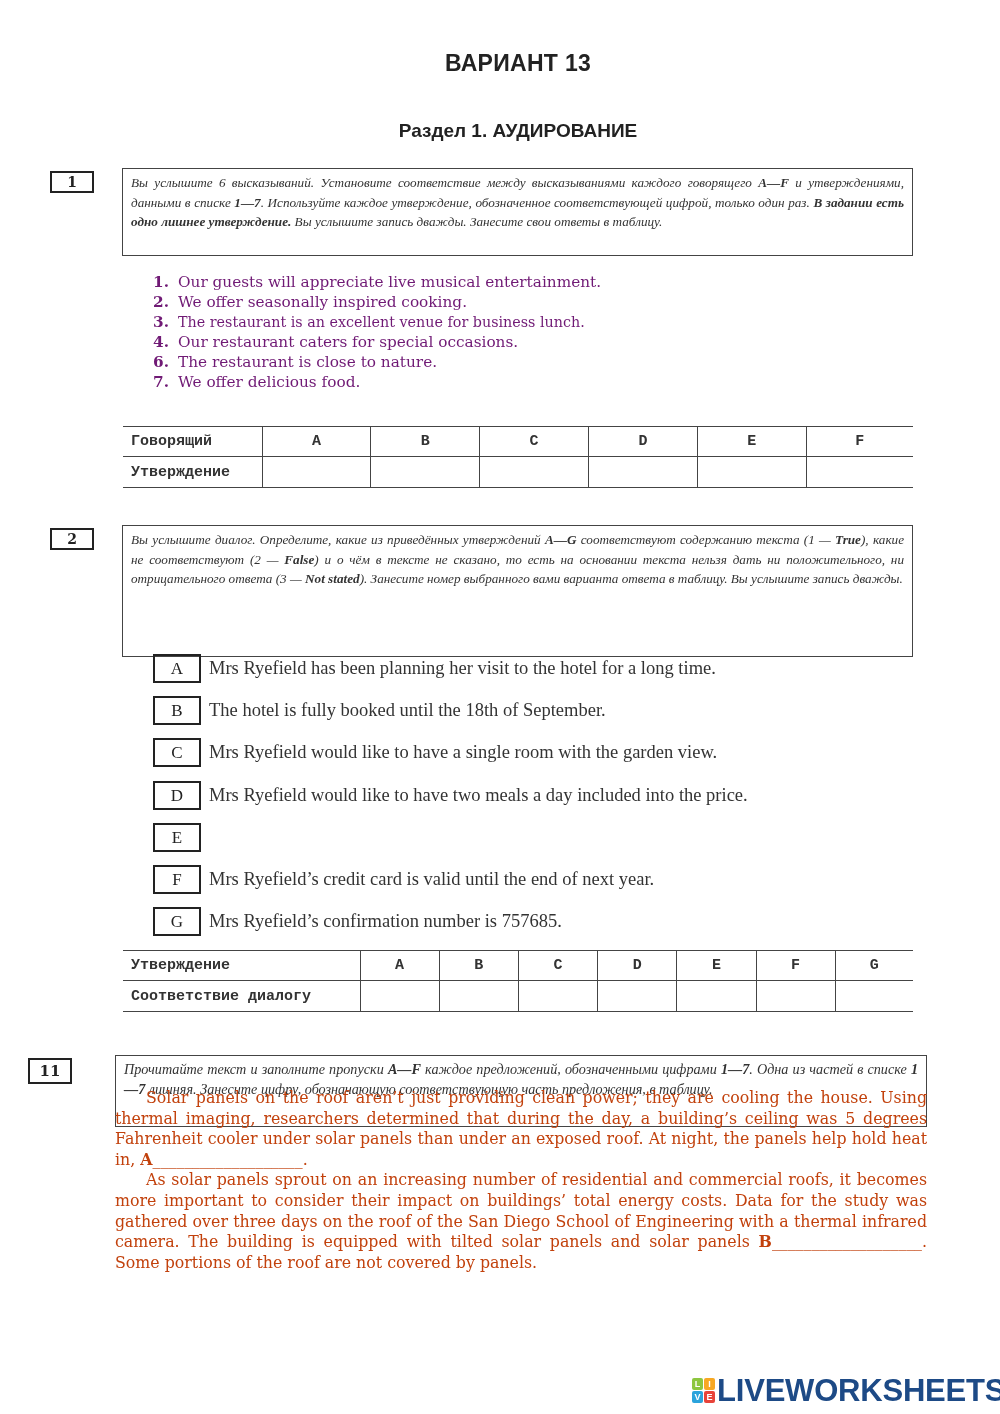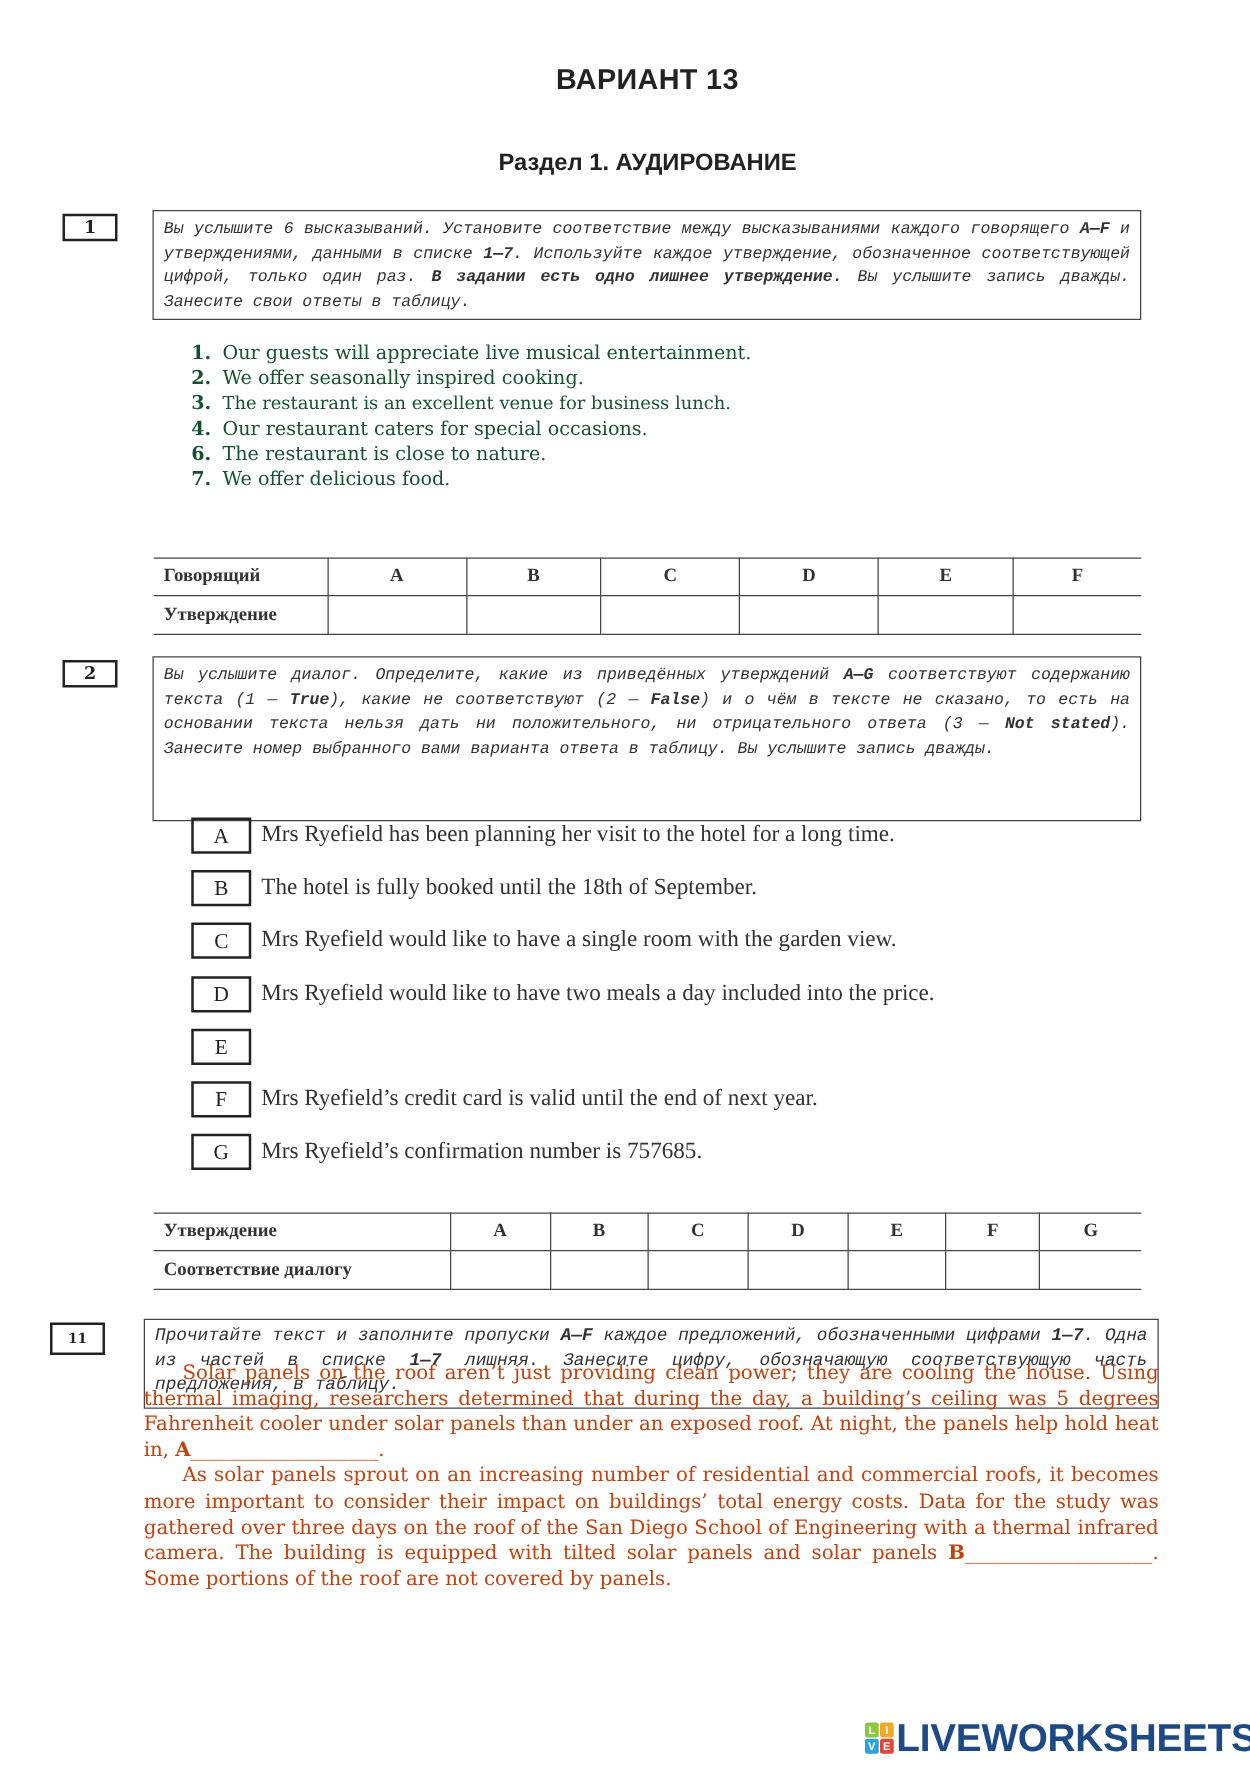--- a/index.html
+++ b/index.html
@@ -1,26 +1,26 @@
 <!DOCTYPE html>
 <html><head>
 <meta charset="utf-8">
 <style>
   html, body { margin: 0; padding: 0; background: #ffffff; }
   body { width: 1000px; height: 1414px; position: relative; overflow: hidden; color: #2a2a2a; font-family: "DejaVu Serif", serif; }
   .abs { position: absolute; }
   .h-title { left: 0; width: 1036px; top: 50px; text-align: center; font-family: "Liberation Sans", sans-serif; font-weight: bold; font-size: 23px; letter-spacing: 0.3px; color: #222; }
   .h-section { left: 0; width: 1036px; top: 120px; text-align: center; font-family: "Liberation Sans", sans-serif; font-weight: bold; font-size: 19px; color: #222; }
   .task-num { width: 44px; height: 22px; border: 2px solid #222; box-sizing: border-box; text-align: center; font-family: "DejaVu Serif", serif; font-weight: bold; font-size: 14px; line-height: 19px; color: #222; }
-  .instr { border: 1.5px solid #444; box-sizing: border-box; padding: 4px 8px; font-family: Liberation Mono, monospace; font-style: italic; font-size: 13.2px; line-height: 19.5px; color: #333; text-align: justify; }
+  .instr { border: 1.5px solid #444; box-sizing: border-box; padding: 4px 8px; font-family: Liberation Serif, serif; font-style: italic; font-size: 13.2px; line-height: 19.5px; color: #333; text-align: justify; }
   .instr b { font-style: italic; font-weight: bold; }
-  .list1 { left: 153px; top: 272px; font-size: 15.3px; line-height: 20px; color: #14532d; }
+  .list1 { left: 153px; top: 272px; font-size: 15.3px; line-height: 20px; color: #701a75; }
   .list1 .row { white-space: nowrap; }
   .list1 .n { font-weight: bold; display: inline-block; width: 25px; }
-  table.grid { border-collapse: collapse; font-family: Liberation Serif, serif; font-size: 15px; color: #333; margin-top: 20px; }
+  table.grid { border-collapse: collapse; font-family: Liberation Mono, monospace; font-size: 15px; color: #333; }
   table.grid td { border: 1px solid #444; height: 29px; padding: 0 8px; box-sizing: border-box; }
   table.grid td.hd { font-weight: bold; text-align: left; }
   table.grid td.c { font-weight: bold; text-align: center; }
   table.grid { border-top: 1.5px solid #333; border-bottom: 1.5px solid #333; }
   .stmt { left: 153px; height: 29px; display: flex; align-items: center; }
   .letter-box { width: 48px; height: 29px; border: 2px solid #222; box-sizing: border-box; text-align: center; font-family: "Liberation Serif", serif; font-size: 17px; line-height: 25px; color: #222; margin-right: 8px; }
   .stmt-text { font-family: "Liberation Serif", serif; font-size: 18.5px; color: #333; white-space: nowrap; }
   .passage { left: 115px; top: 1088px; width: 812px; font-family: "DejaVu Serif", serif; font-size: 15.8px; line-height: 20.6px; color: #c2410c; text-align: justify; }
   .passage p { margin: 0; text-indent: 31px; }
   .logo { left: 692px; top: 1375px; display: flex; align-items: center; }
@@ -122,21 +122,21 @@
     <td class="c"></td>
     <td class="c"></td>
     <td class="c"></td>
     <td class="c"></td>
     <td class="c"></td>
     <td class="c" style="border-right:none;"></td>
   </tr>
 </tbody>
   </table>
 
-<div class="abs task-num" style="left:40px; top:1058px; height:26px; line-height:22px; font-size:11px;">11</div>
+<div class="abs task-num" style="left:28px; top:1058px; height:26px; line-height:22px; font-size:15px;">11</div>
 <div class="abs instr" style="left:115px; top:1055px; width:812px; height:72px; font-size:14.2px;">
   <span>Прочитайте текст и заполните пропуски </span><b>A—F</b><span> каждое предложений, обозначенными цифрами </span><b>1—7</b><span>. Одна из частей в списке </span><b>1—7</b><span> лишняя. Занесите цифру, обозначающую соответствующую часть предложения, в таблицу.</span>
 </div>
 
 <div class="abs passage">
   <p><span>Solar panels on the roof aren’t just providing clean power; they are cooling the house. Using thermal imaging, researchers determined that during the day, a building’s ceiling was 5 degrees Fahrenheit cooler under solar panels than under an exposed roof. At night, the panels help hold heat in, </span><b>A</b><span>___________________</span><span>.</span></p>
   <p><span>As solar panels sprout on an increasing number of residential and commercial roofs, it becomes more important to consider their impact on buildings’ total energy costs. Data for the study was gathered over three days on the roof of the San Diego School of Engineering with a thermal infrared camera. The building is equipped with tilted solar panels and solar panels </span><b>B</b><span>___________________</span><span>. Some portions of the roof are not covered by panels.</span></p>
 </div>
 
 <div class="abs logo">

